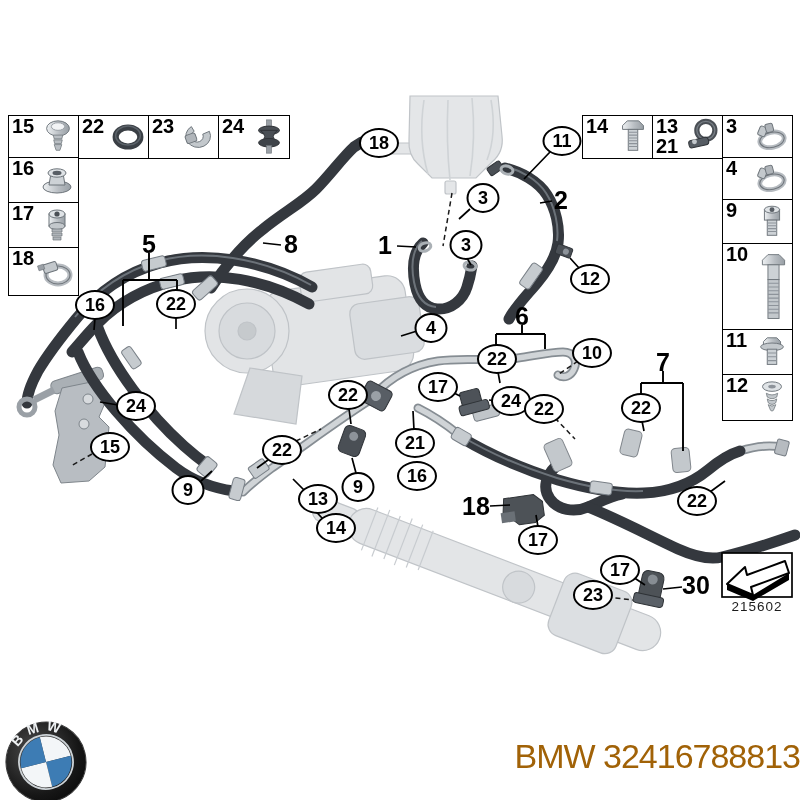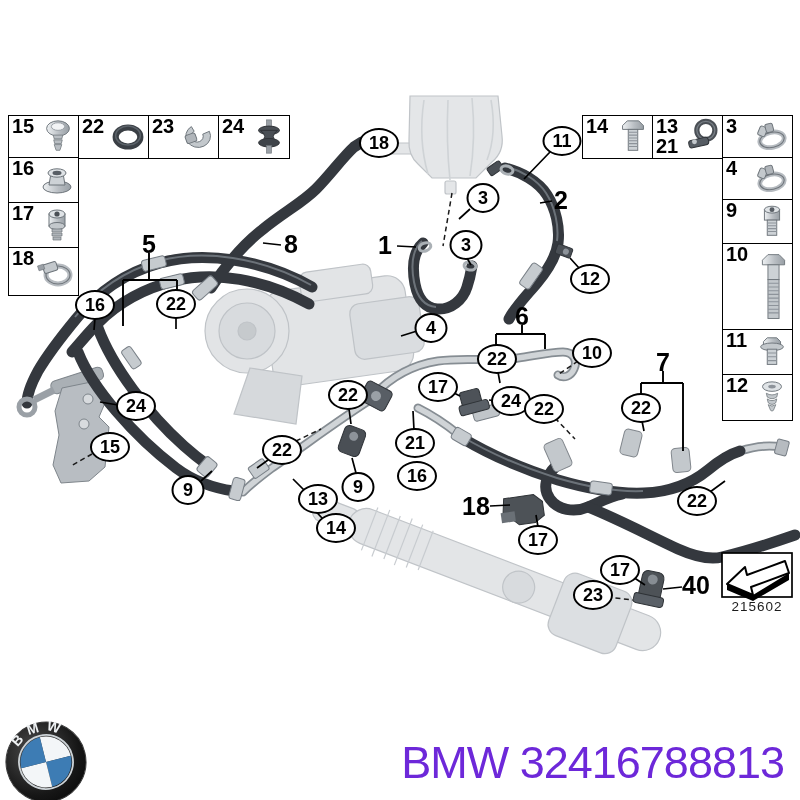--- a/index.html
+++ b/index.html
@@ -13,22 +13,22 @@
   .pcell .pic{position:absolute;right:1px;top:50%;transform:translateY(-50%);}
   .pcell .pic.shift{right:0px;}
   
   #callout-layer{position:absolute;left:0;top:0;width:800px;height:712px;pointer-events:none;}
   .co{position:absolute;transform:translate(-50%,-50%);color:#000;white-space:nowrap;}
   .co.circ{border:2.6px solid #000;border-radius:50%;background:#fff;
            font-weight:bold;font-size:18px;line-height:1;
            padding:4px 8px;min-width:13px;text-align:center;}
   .co.plain{font-weight:bold;font-size:25px;background:transparent;}
   
-  #footer-title{position:absolute;top:737px;right:16px;font-size:45px;font-weight:400;
-                letter-spacing:-1px;color:#6d28d9;}
+  #footer-title{position:absolute;top:737px;right:0;font-size:34px;font-weight:400;
+                letter-spacing:-1px;color:#a16207;}
   #brand-logo{position:absolute;left:2px;top:721px;}
 </style>
 </head>
 <body>
 
 <div id="stage">
 
 <svg id="diagram-svg" width="800" height="712" viewBox="0 0 800 712">
   <defs>
     <linearGradient id="met" x1="0" y1="0" x2="1" y2="0">
@@ -384,21 +384,21 @@
       <div class="co circ" style="left: 538px; top: 540px;">17</div>
       <div class="co circ" style="left: 620px; top: 570px;">17</div>
       <div class="co circ" style="left: 593px; top: 595px;">23</div>
       <div class="co plain" style="left: 385px; top: 245px;">1</div>
       <div class="co plain" style="left: 561px; top: 200px;">2</div>
       <div class="co plain" style="left: 149px; top: 244px;">5</div>
       <div class="co plain" style="left: 522px; top: 316px;">6</div>
       <div class="co plain" style="left: 663px; top: 362px;">7</div>
       <div class="co plain" style="left: 291px; top: 244px;">8</div>
       <div class="co plain" style="left: 476px; top: 506px;">18</div>
-      <div class="co plain" style="left: 696px; top: 585px;">40</div>
+      <div class="co plain" style="left: 696px; top: 585px;">30</div>
     </div>
 
 <svg id="brand-logo" width="90" height="79" viewBox="0 0 90 79">
   <defs>
     <radialGradient id="ring" cx=".4" cy=".35" r=".9">
       <stop offset="0" stop-color="#4e4e4e"></stop>
           <stop offset=".6" stop-color="#161616"></stop>
           <stop offset="1" stop-color="#000"></stop>
     </radialGradient>
   </defs>

